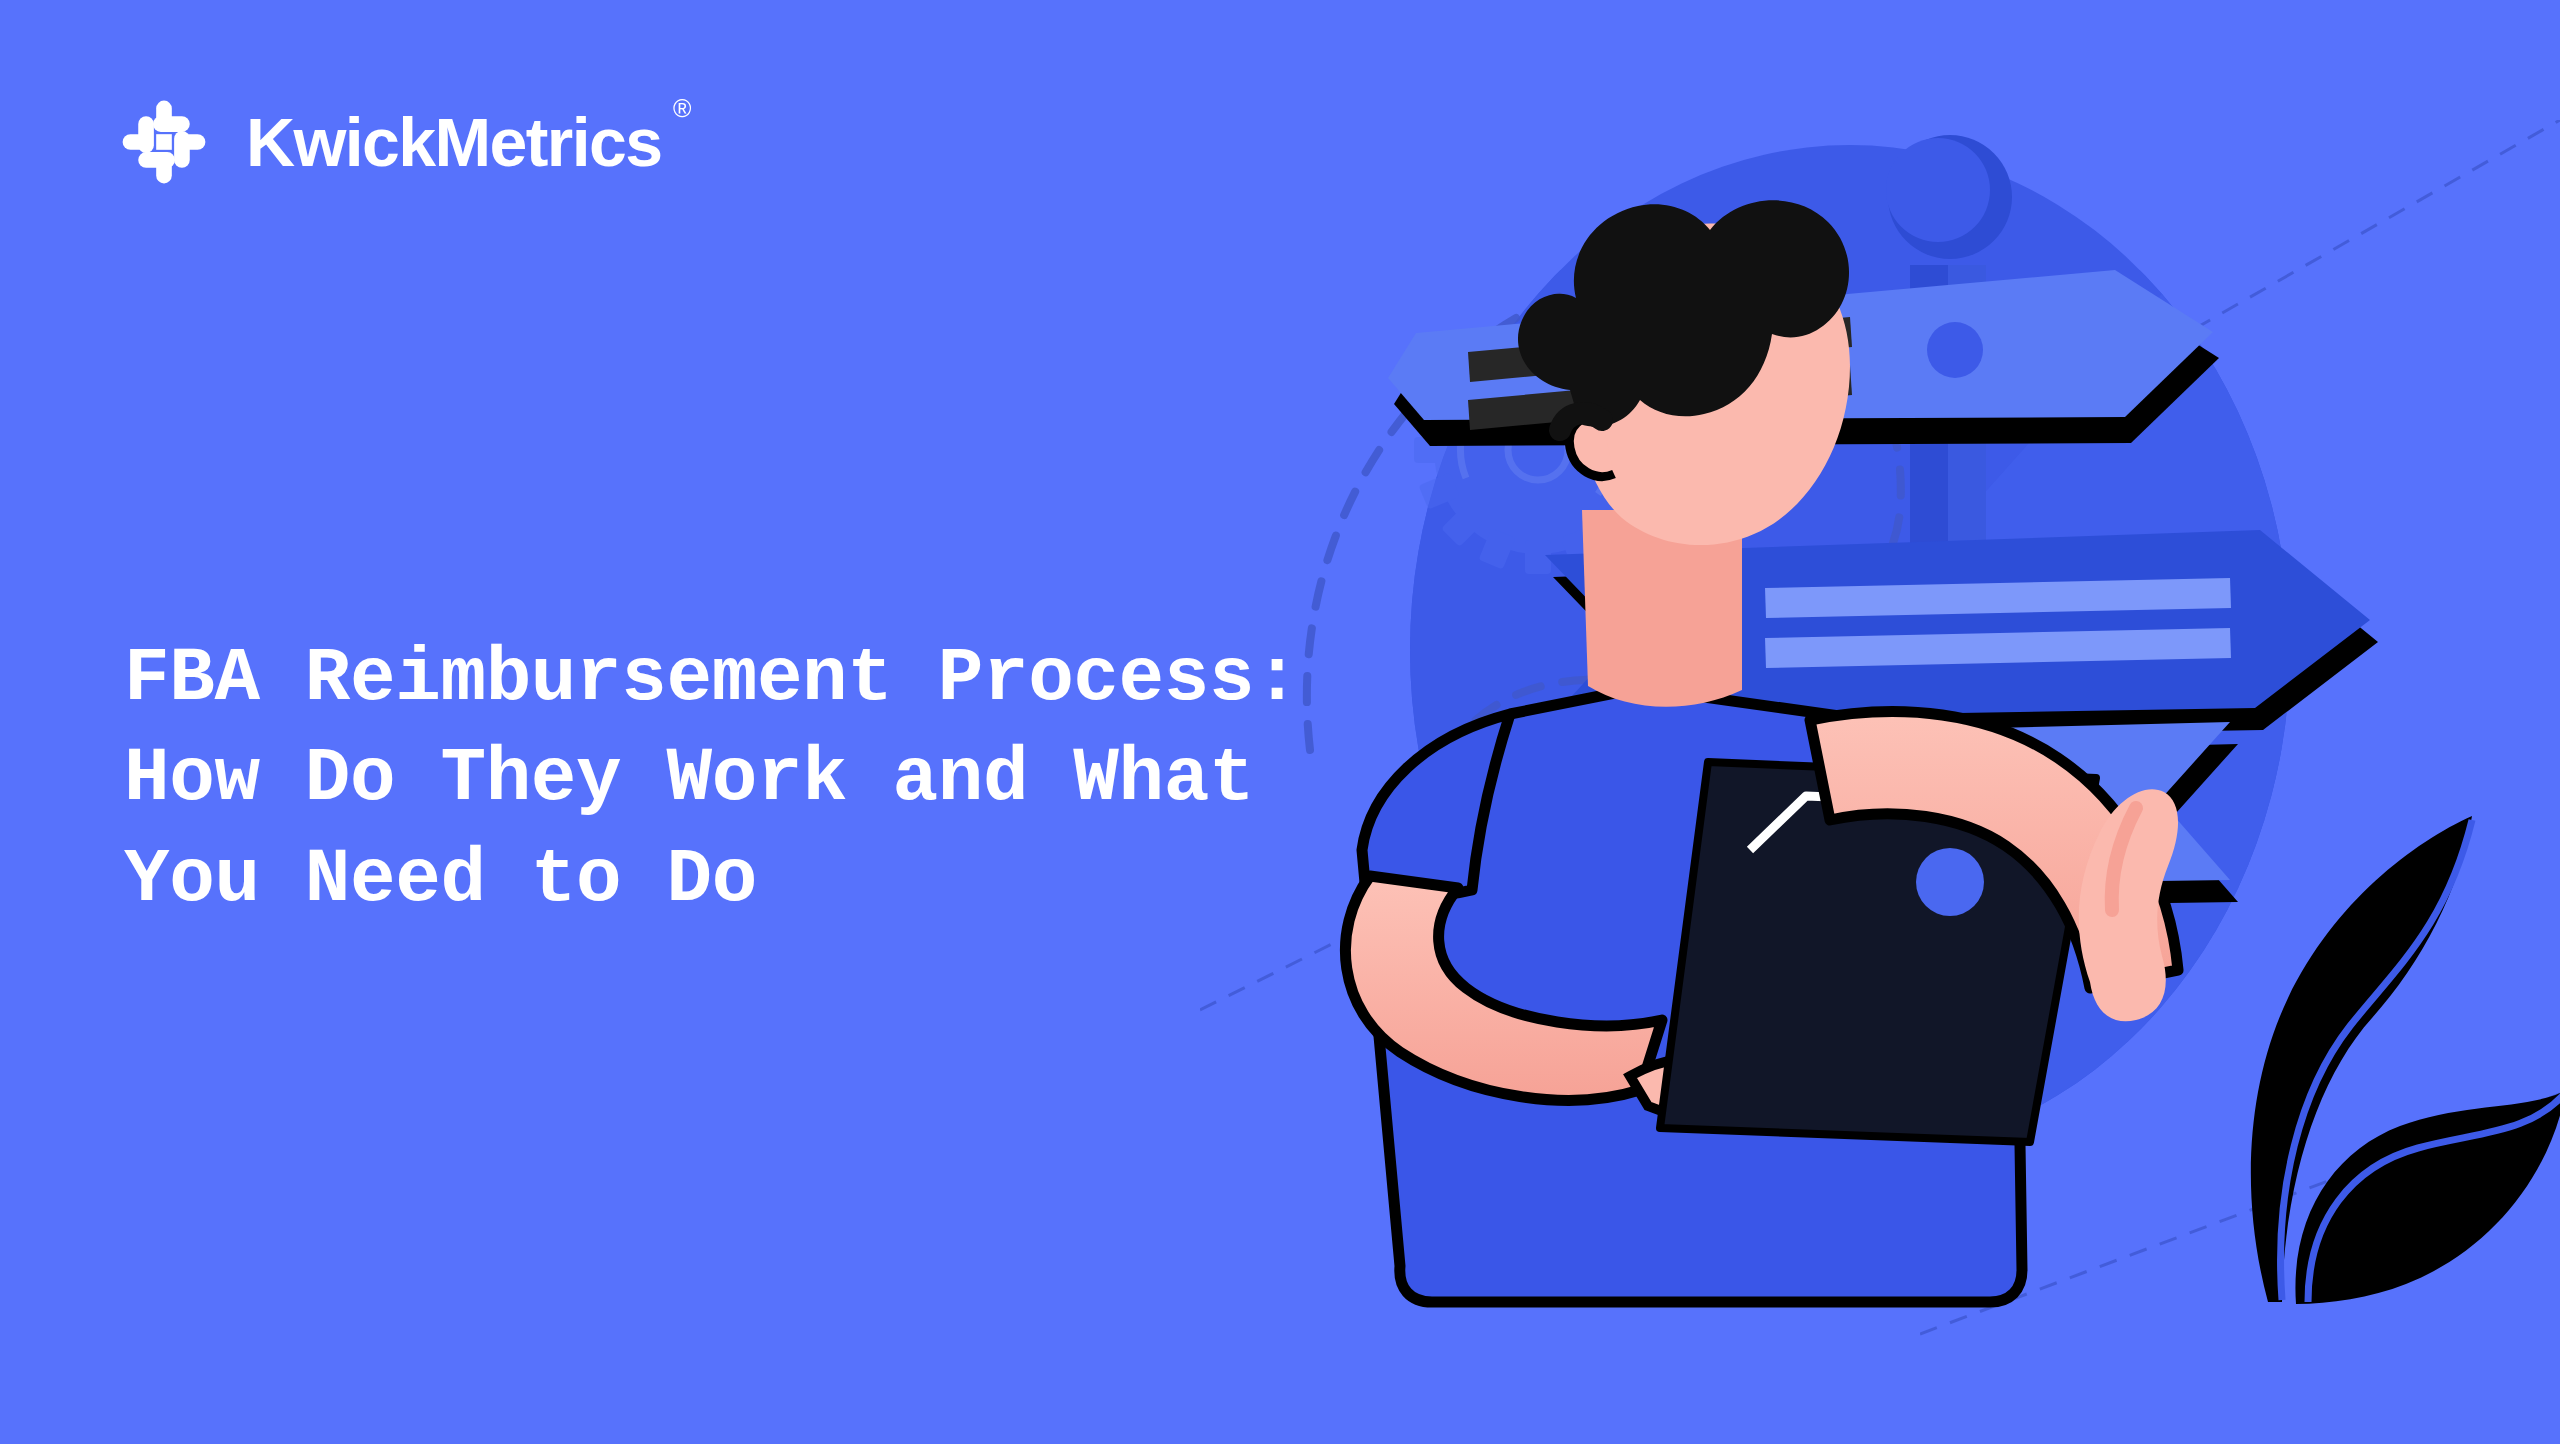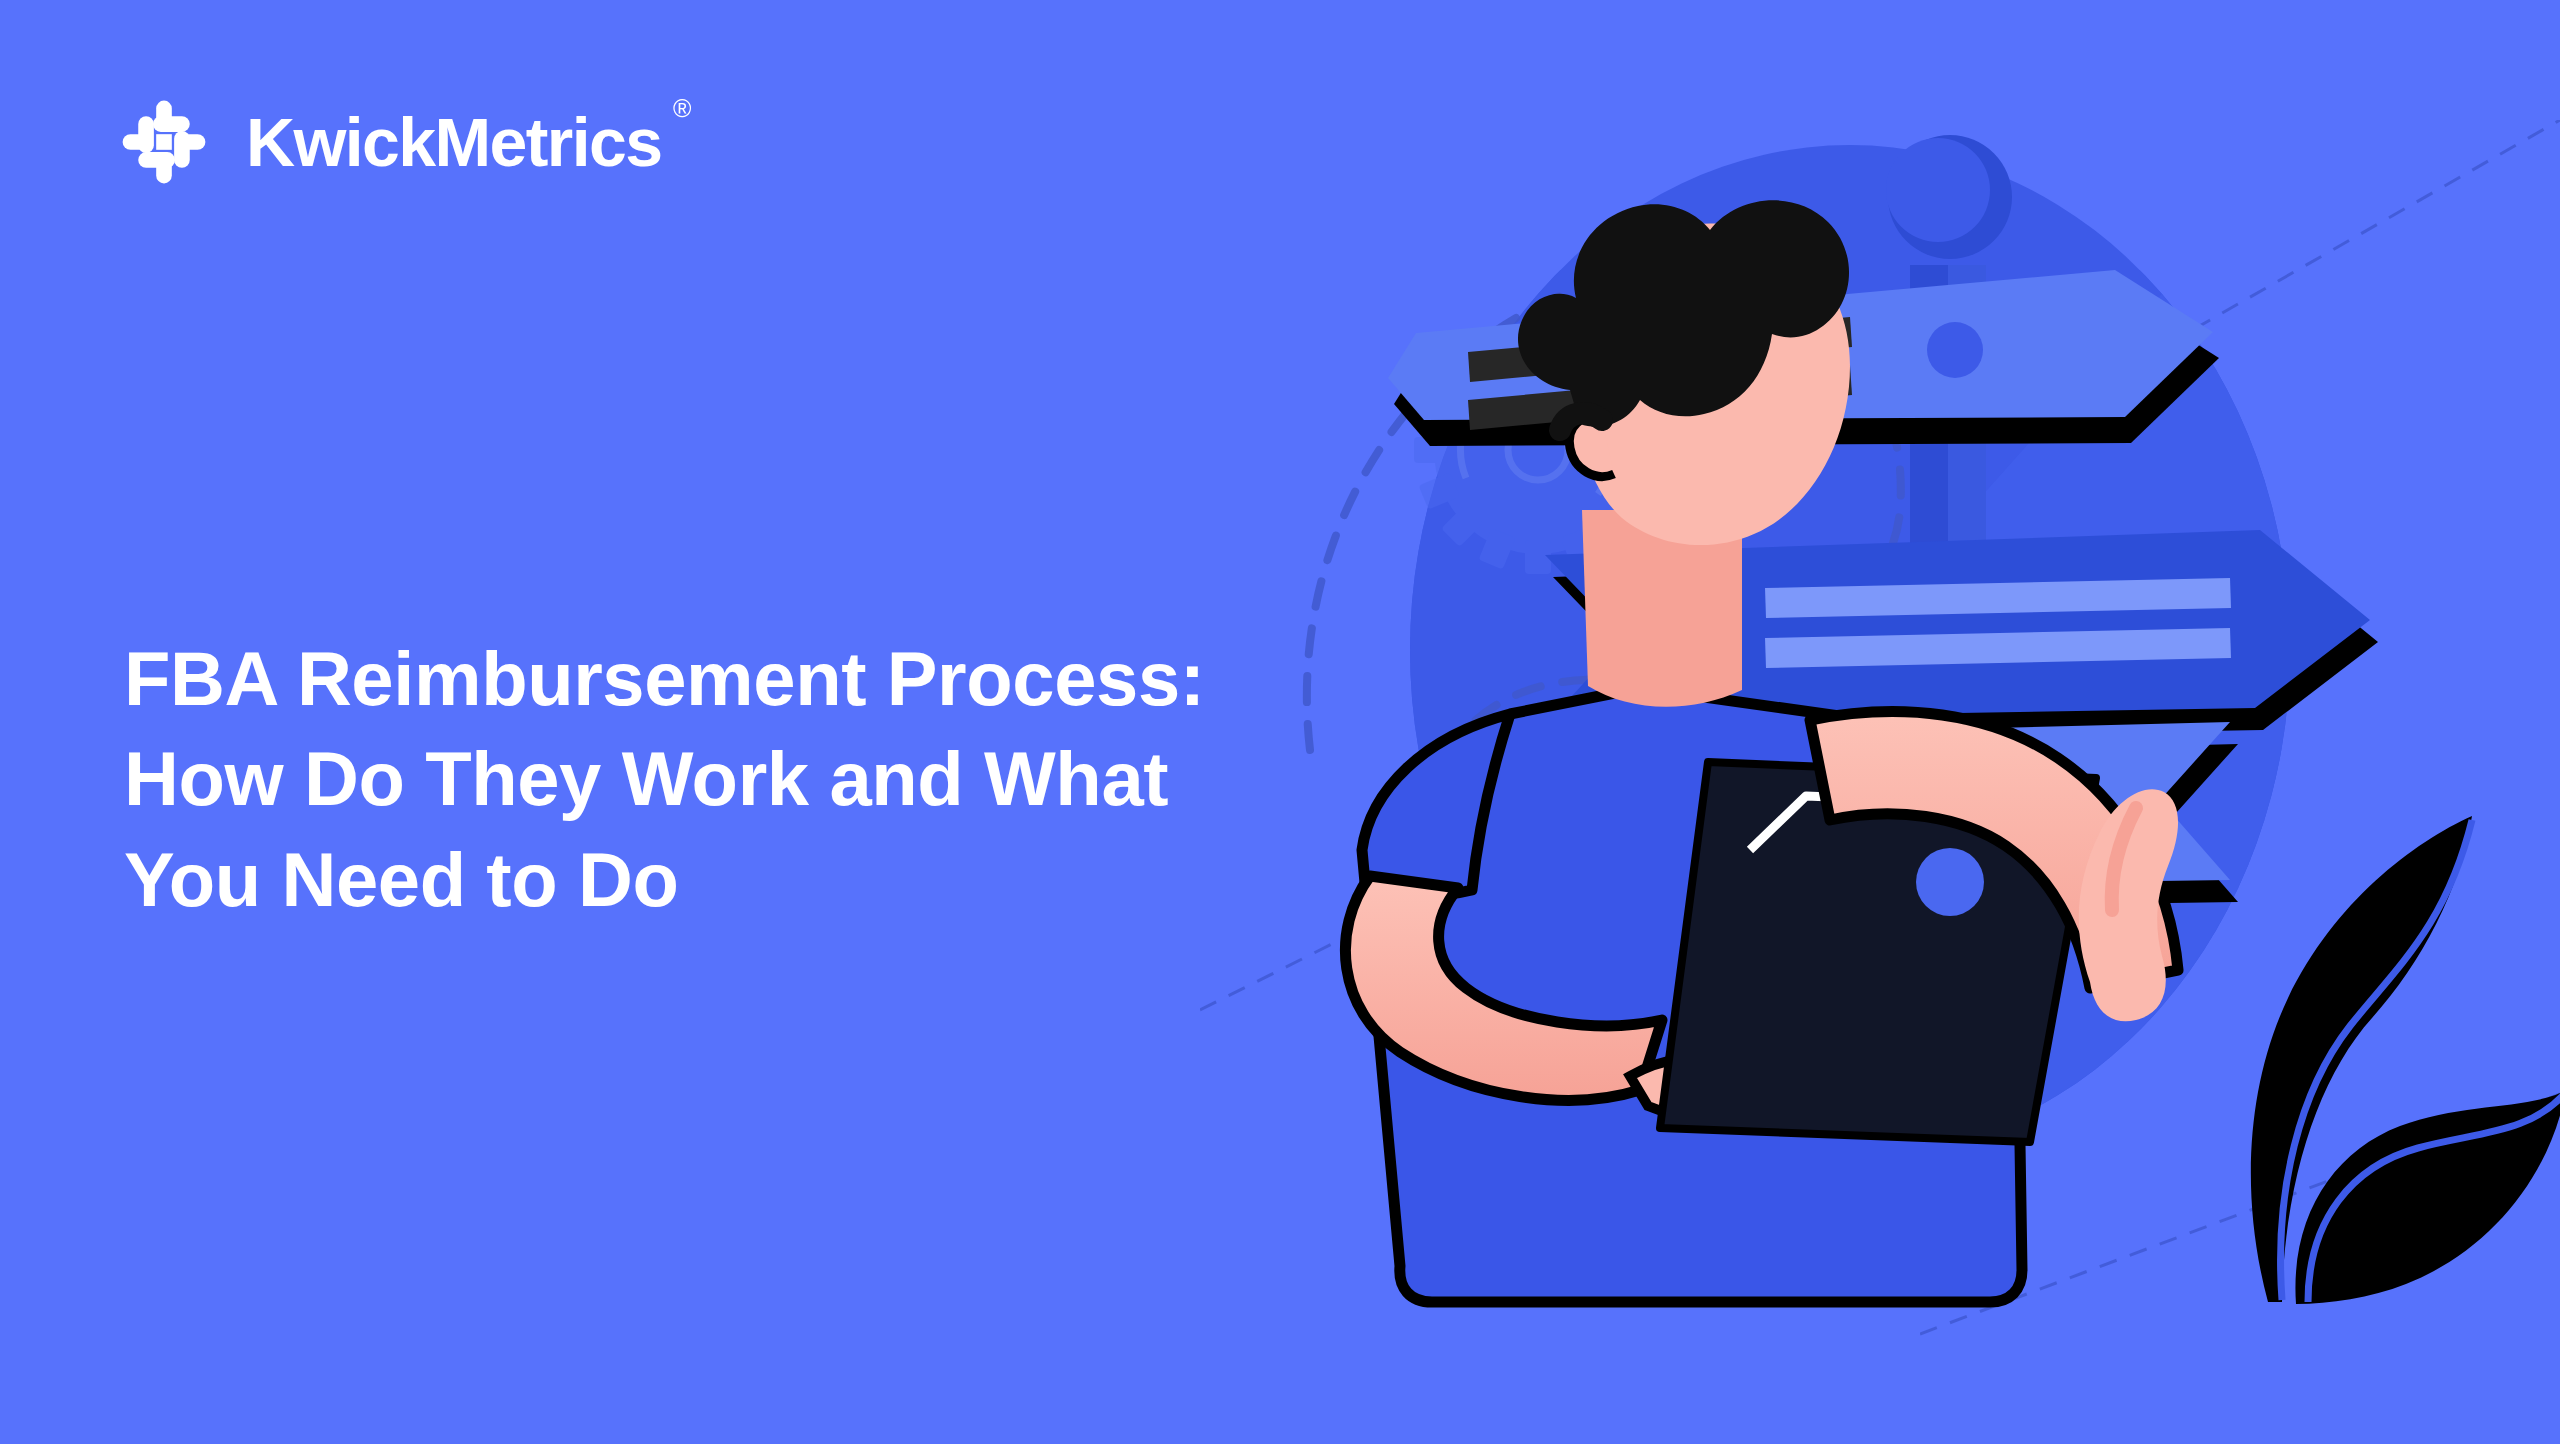--- a/index.html
+++ b/index.html
@@ -50,21 +50,21 @@
   #headline {
     position: absolute;
     left: 124px;
     top: 578px;
     width: 1180px;
     color: #ffffff;
     font-size: 76px;
     line-height: 1.32;
     font-weight: 700;
     letter-spacing: -0.4px;
-    font-family: Liberation Sans, sans-serif;
+    font-family: Liberation Mono, monospace;
     white-space: pre-line;
   }
 
   
   #illustration {
     position: absolute;
     left: 1210px;
     top: 90px;
     width: 1350px;
     height: 1290px;

